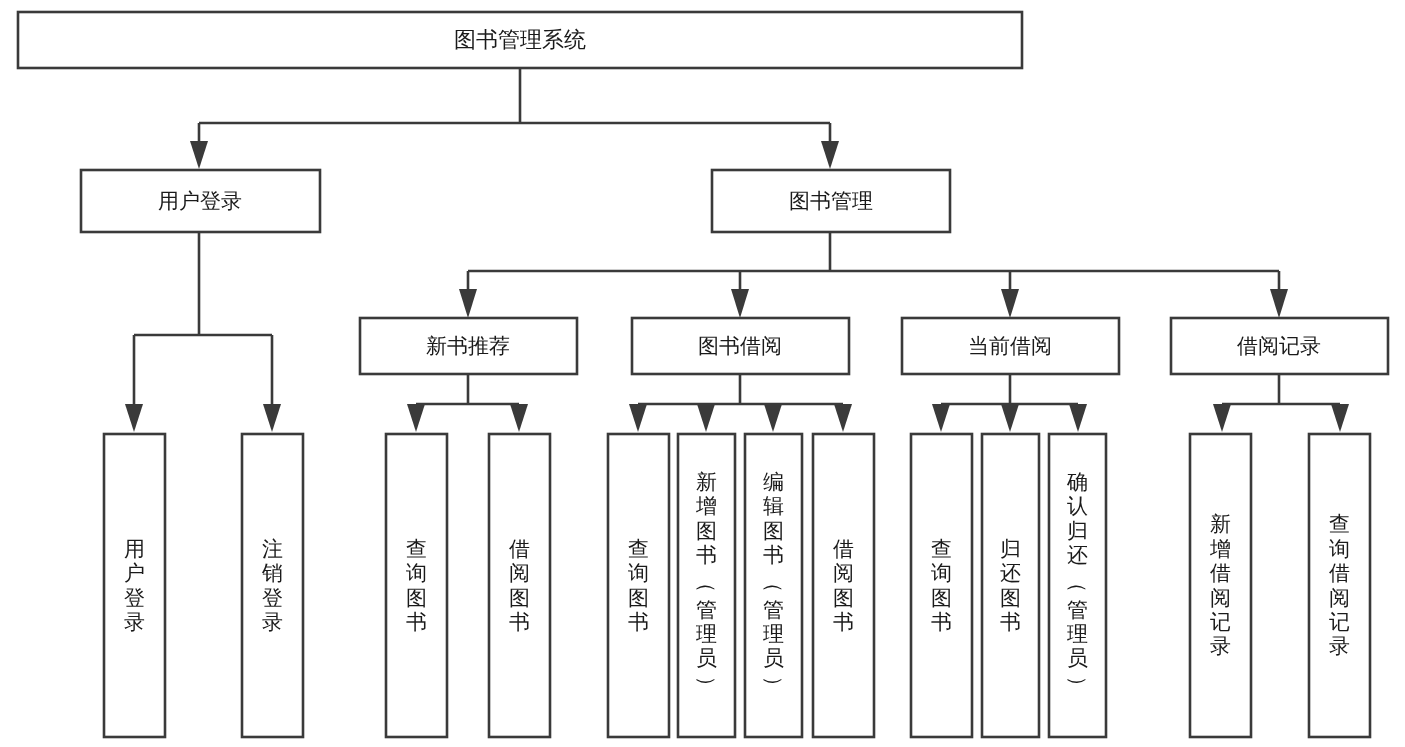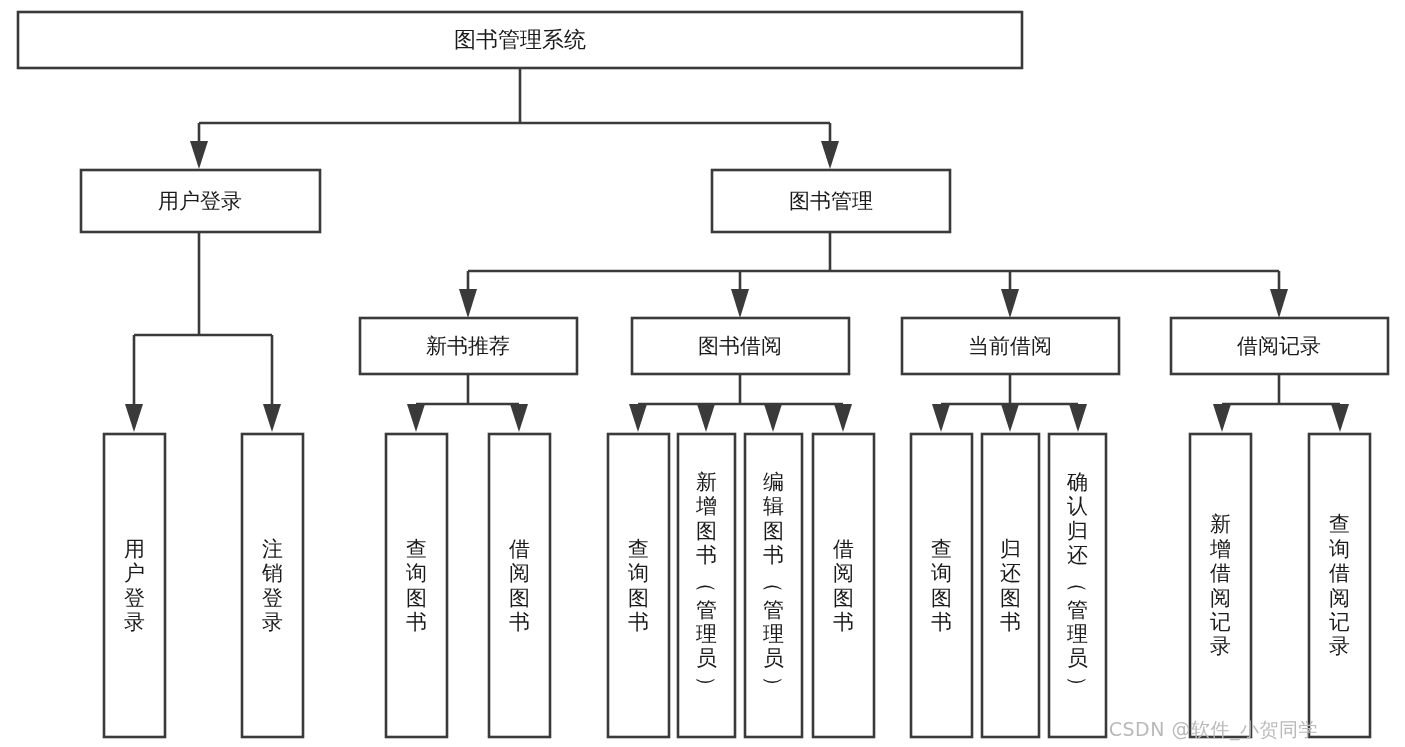--- a/index.html
+++ b/index.html
@@ -213,15 +213,14 @@
   <div class="vert-label" style="left:911px; top:434px; width:61px; height:303px;"><div style="display: flex; flex-direction: column; align-items: center; justify-content: center; width: 100%; height: 100%;"><span style="display: block; line-height: 1.16;">查</span><span style="display: block; line-height: 1.16;">询</span><span style="display: block; line-height: 1.16;">图</span><span style="display: block; line-height: 1.16;">书</span></div></div>
 
   <div class="vert-label" style="left:982px; top:434px; width:57px; height:303px;"><div style="display: flex; flex-direction: column; align-items: center; justify-content: center; width: 100%; height: 100%;"><span style="display: block; line-height: 1.16;">归</span><span style="display: block; line-height: 1.16;">还</span><span style="display: block; line-height: 1.16;">图</span><span style="display: block; line-height: 1.16;">书</span></div></div>
 
   <div class="vert-label" style="left:1049px; top:434px; width:57px; height:303px;"><div style="display: flex; flex-direction: column; align-items: center; justify-content: center; width: 100%; height: 100%;"><span style="display: block; line-height: 1.16;">确</span><span style="display: block; line-height: 1.16;">认</span><span style="display: block; line-height: 1.16;">归</span><span style="display: block; line-height: 1.16;">还</span><span style="display: block; line-height: 1.16; transform: rotate(90deg); margin: 3px 0px;">（</span><span style="display: block; line-height: 1.16;">管</span><span style="display: block; line-height: 1.16;">理</span><span style="display: block; line-height: 1.16;">员</span><span style="display: block; line-height: 1.16; transform: rotate(90deg); margin: 3px 0px;">）</span></div></div>
 
   <div class="vert-label" style="left:1190px; top:434px; width:61px; height:303px;"><div style="display: flex; flex-direction: column; align-items: center; justify-content: center; width: 100%; height: 100%;"><span style="display: block; line-height: 1.16;">新</span><span style="display: block; line-height: 1.16;">增</span><span style="display: block; line-height: 1.16;">借</span><span style="display: block; line-height: 1.16;">阅</span><span style="display: block; line-height: 1.16;">记</span><span style="display: block; line-height: 1.16;">录</span></div></div>
 
   <div class="vert-label" style="left:1309px; top:434px; width:61px; height:303px;"><div style="display: flex; flex-direction: column; align-items: center; justify-content: center; width: 100%; height: 100%;"><span style="display: block; line-height: 1.16;">查</span><span style="display: block; line-height: 1.16;">询</span><span style="display: block; line-height: 1.16;">借</span><span style="display: block; line-height: 1.16;">阅</span><span style="display: block; line-height: 1.16;">记</span><span style="display: block; line-height: 1.16;">录</span></div></div>
 
-  <div class="watermark">CSDN @软件_小贺同学</div>
 
 </div>
 
 </body></html>

